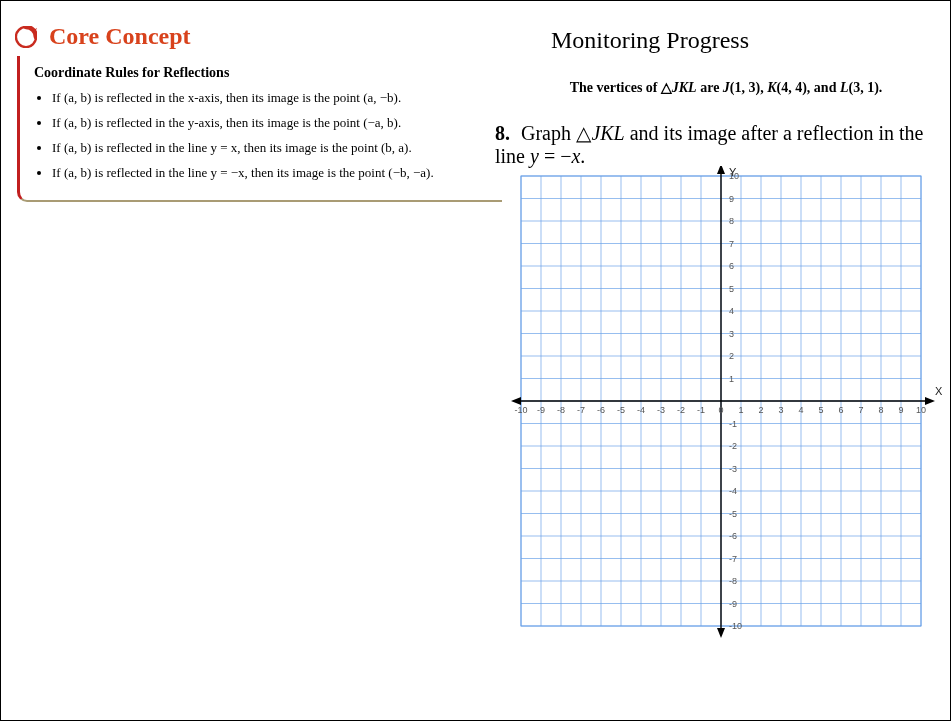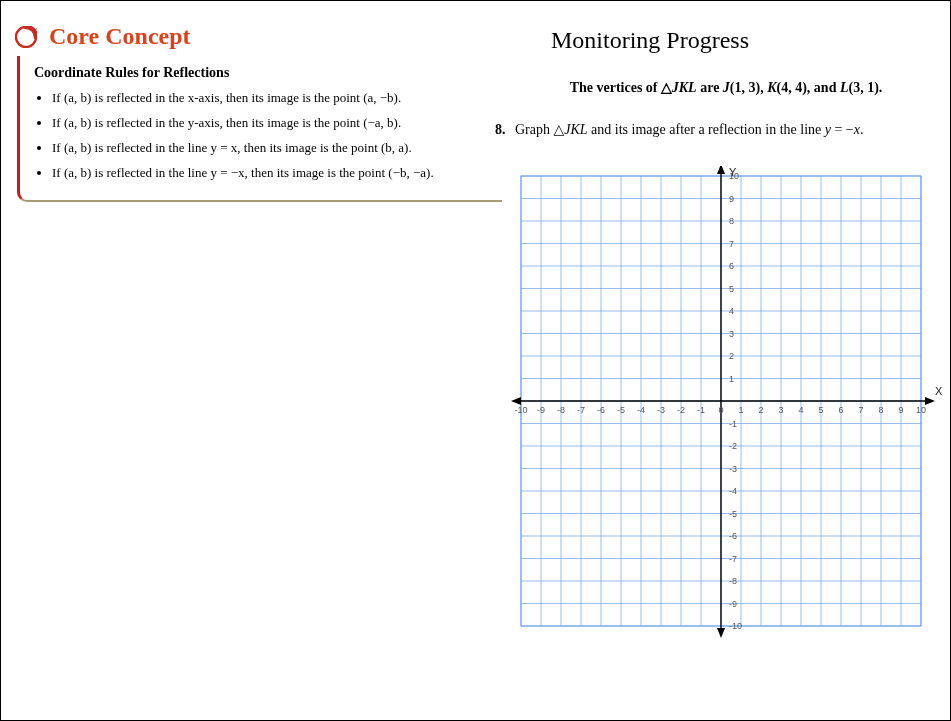--- a/index.html
+++ b/index.html
@@ -82,21 +82,21 @@
     width: 440px;
     font-size: 14px;
     font-weight: 700;
     text-align: center;
   }
   .mp-q {
     position: absolute;
     left: 494px;
     top: 120px;
     width: 450px;
-    font-size: 14px;
+    font-size: 20px;
   }
   .mp-q .qnum {
     font-weight: 700;
     margin-right: 6px;
   }
 
   
   .chart-wrap {
     position: absolute;
     left: 490px;

